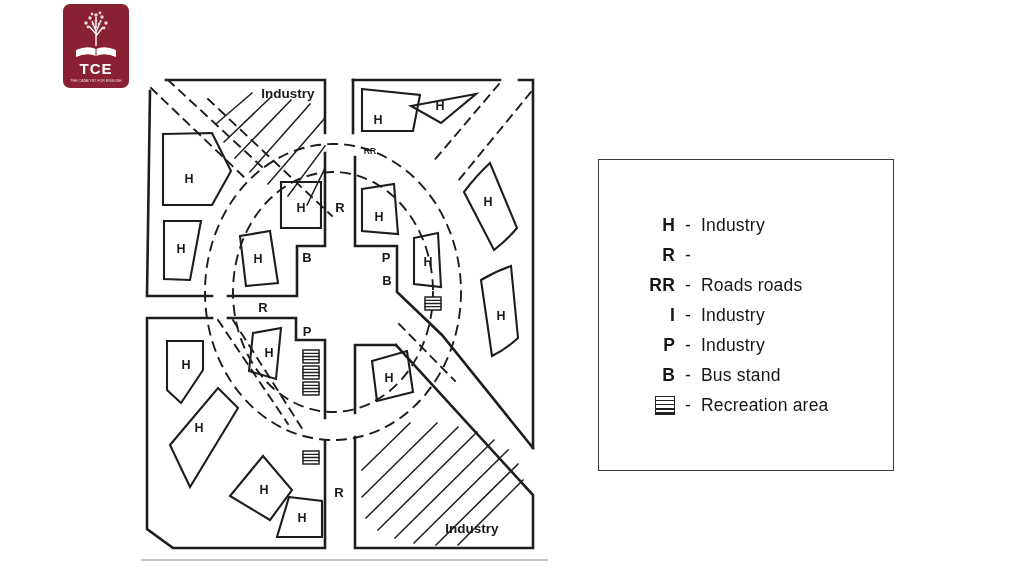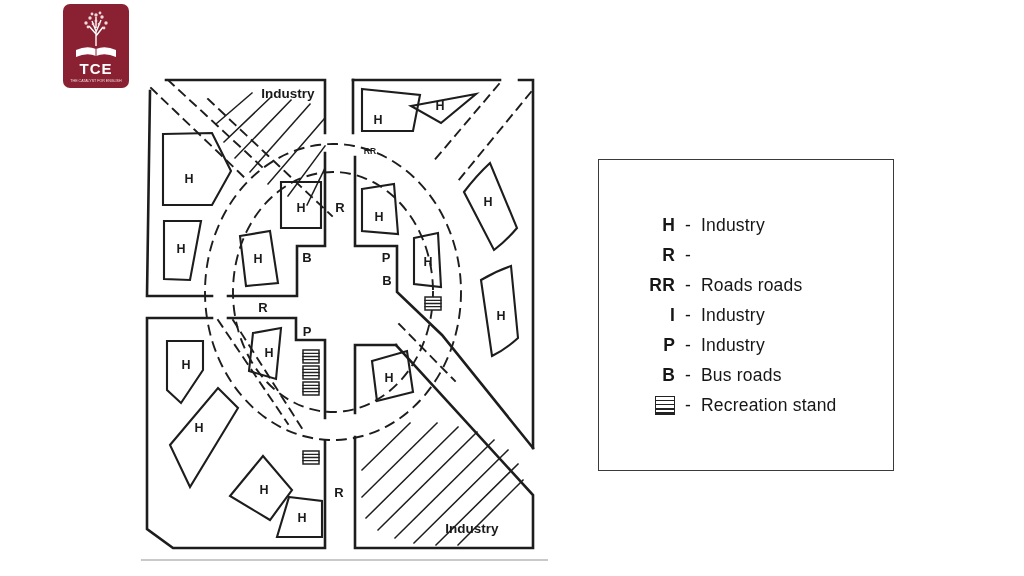--- a/index.html
+++ b/index.html
@@ -219,23 +219,23 @@
           <span class="llab">Industry</span>
         </div>
         <div class="lrow">
           <span class="lkey">P</span>
           <span class="lsep">-</span>
           <span class="llab">Industry</span>
         </div>
         <div class="lrow">
           <span class="lkey">B</span>
           <span class="lsep">-</span>
-          <span class="llab">Bus roads</span>
+          <span class="llab">Bus stand</span>
         </div>
         <div class="lrow">
           <span class="lkey"><span class="stripes"></span></span>
           <span class="lsep">-</span>
-          <span class="llab">Recreation stand</span>
+          <span class="llab">Recreation area</span>
         </div>
       </div>
   </div>
 
 </div>
 
 </body></html>

